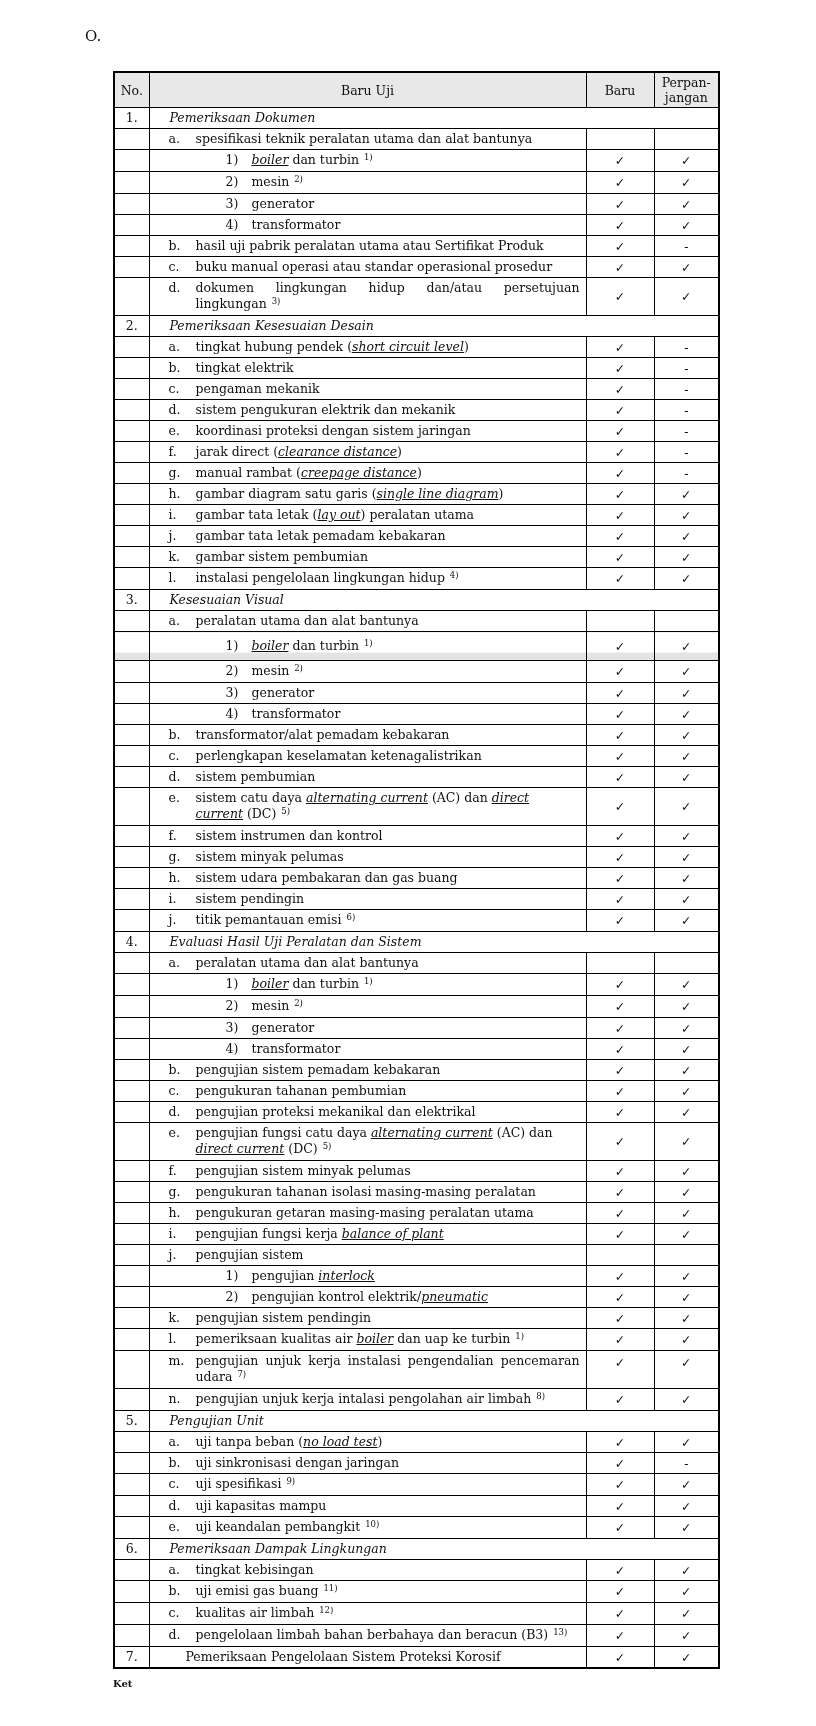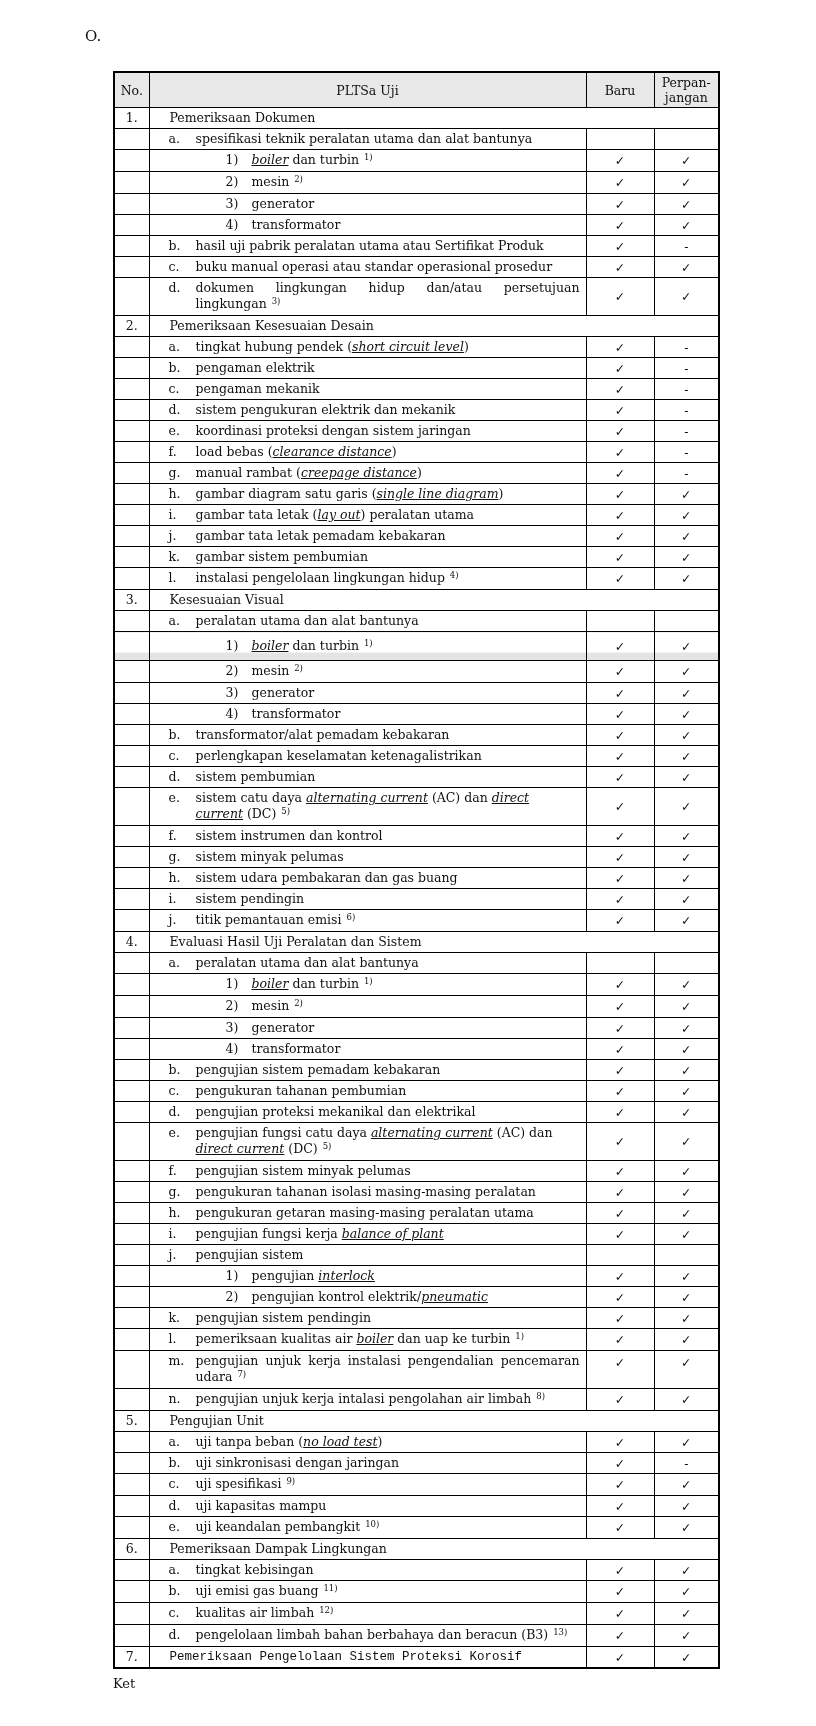--- a/index.html
+++ b/index.html
@@ -27,38 +27,38 @@
   th,td{border:1px solid var(--border);}
   th{
     height:31px;background:var(--header-bg);font-weight:400;
     font-size:12.5px;line-height:15px;text-align:center;vertical-align:middle;
     padding:2px;
   }
   td{
     font-size:12.5px;vertical-align:middle;padding:0;height:21px;
   }
   .no-cell{text-align:center;line-height:16px;}
-  .section-cell{padding:2px 12px 2px 20px;line-height:16px;}
+  .section-cell{padding:2px 12px 2px 20px;line-height:16px;font-style:italic;}
   .label-cell{padding:0;}
   .lbl{display:flex;align-items:flex-start;padding:2px 6px 2px 0;line-height:16px;}
   .lv1 .marker{margin-left:19px;width:27px;}
   .lv2 .marker{margin-left:76px;width:26px;}
   .marker{flex:none;}
   .t{flex:1;min-width:0;}
   .just .t{text-align:justify;}
-  .sec7-label{padding:2px 6px 2px 20px;line-height:16px;font-family:Liberation Mono, monospace;}
+  .sec7-label{padding:2px 6px 2px 36px;line-height:16px;}
   .chk-cell{text-align:center;font-size:12.5px;line-height:15px;}
   tr.topchk .chk-cell{vertical-align:top;padding-top:4px;}
   .i{font-style:italic;text-decoration:underline;}
   .s{font-size:8.5px;position:relative;top:-4px;margin-left:1px;}
   tr.pb-row td{
     height:29px;
     background:linear-gradient(to bottom,#ffffff calc(100% - 8px),var(--strip) calc(100% - 8px));
   }
-  .footer{margin:6px 0 0 113px;font-size:13px;line-height:17px;}
+  .footer{margin:6px 0 0 113px;font-size:10px;line-height:17px;font-weight:bold;}
 </style>
 </head>
 <body>
 
 <div class="page">
 
   <div class="doc-title">
     <span>O.</span>
   </div>
 
@@ -66,21 +66,21 @@
     <table>
       <colgroup>
         <col style="width:35px">
         <col style="width:437px">
         <col style="width:68px">
         <col style="width:65px">
       </colgroup>
       <thead>
         <tr>
           <th>No.</th>
-          <th>PLTSa Uji</th>
+          <th>Baru Uji</th>
           <th>Baru</th>
           <th>Perpan-jangan</th>
         </tr>
       </thead>
       <tbody>
           <tr>
             <td class="no-cell">1.</td>
             <td class="section-cell" colspan="3">Pemeriksaan Dokumen</td>
           </tr>
           <tr>
@@ -184,21 +184,21 @@
               </div>
             </td>
             <td class="chk-cell"><span>✓</span></td>
             <td class="chk-cell"><span>-</span></td>
           </tr>
           <tr>
             <td class="no-cell"></td>
             <td class="label-cell">
               <div class="lbl lv1">
                 <span class="marker">b.</span>
-                <span class="t"><span>pengaman elektrik</span></span>
+                <span class="t"><span>tingkat elektrik</span></span>
               </div>
             </td>
             <td class="chk-cell"><span>✓</span></td>
             <td class="chk-cell"><span>-</span></td>
           </tr>
           <tr>
             <td class="no-cell"></td>
             <td class="label-cell">
               <div class="lbl lv1">
                 <span class="marker">c.</span>
@@ -228,21 +228,21 @@
               </div>
             </td>
             <td class="chk-cell"><span>✓</span></td>
             <td class="chk-cell"><span>-</span></td>
           </tr>
           <tr>
             <td class="no-cell"></td>
             <td class="label-cell">
               <div class="lbl lv1">
                 <span class="marker">f.</span>
-                <span class="t"><span>load bebas (</span><span class="i">clearance distance</span><span>)</span></span>
+                <span class="t"><span>jarak direct (</span><span class="i">clearance distance</span><span>)</span></span>
               </div>
             </td>
             <td class="chk-cell"><span>✓</span></td>
             <td class="chk-cell"><span>-</span></td>
           </tr>
           <tr>
             <td class="no-cell"></td>
             <td class="label-cell">
               <div class="lbl lv1">
                 <span class="marker">g.</span>

